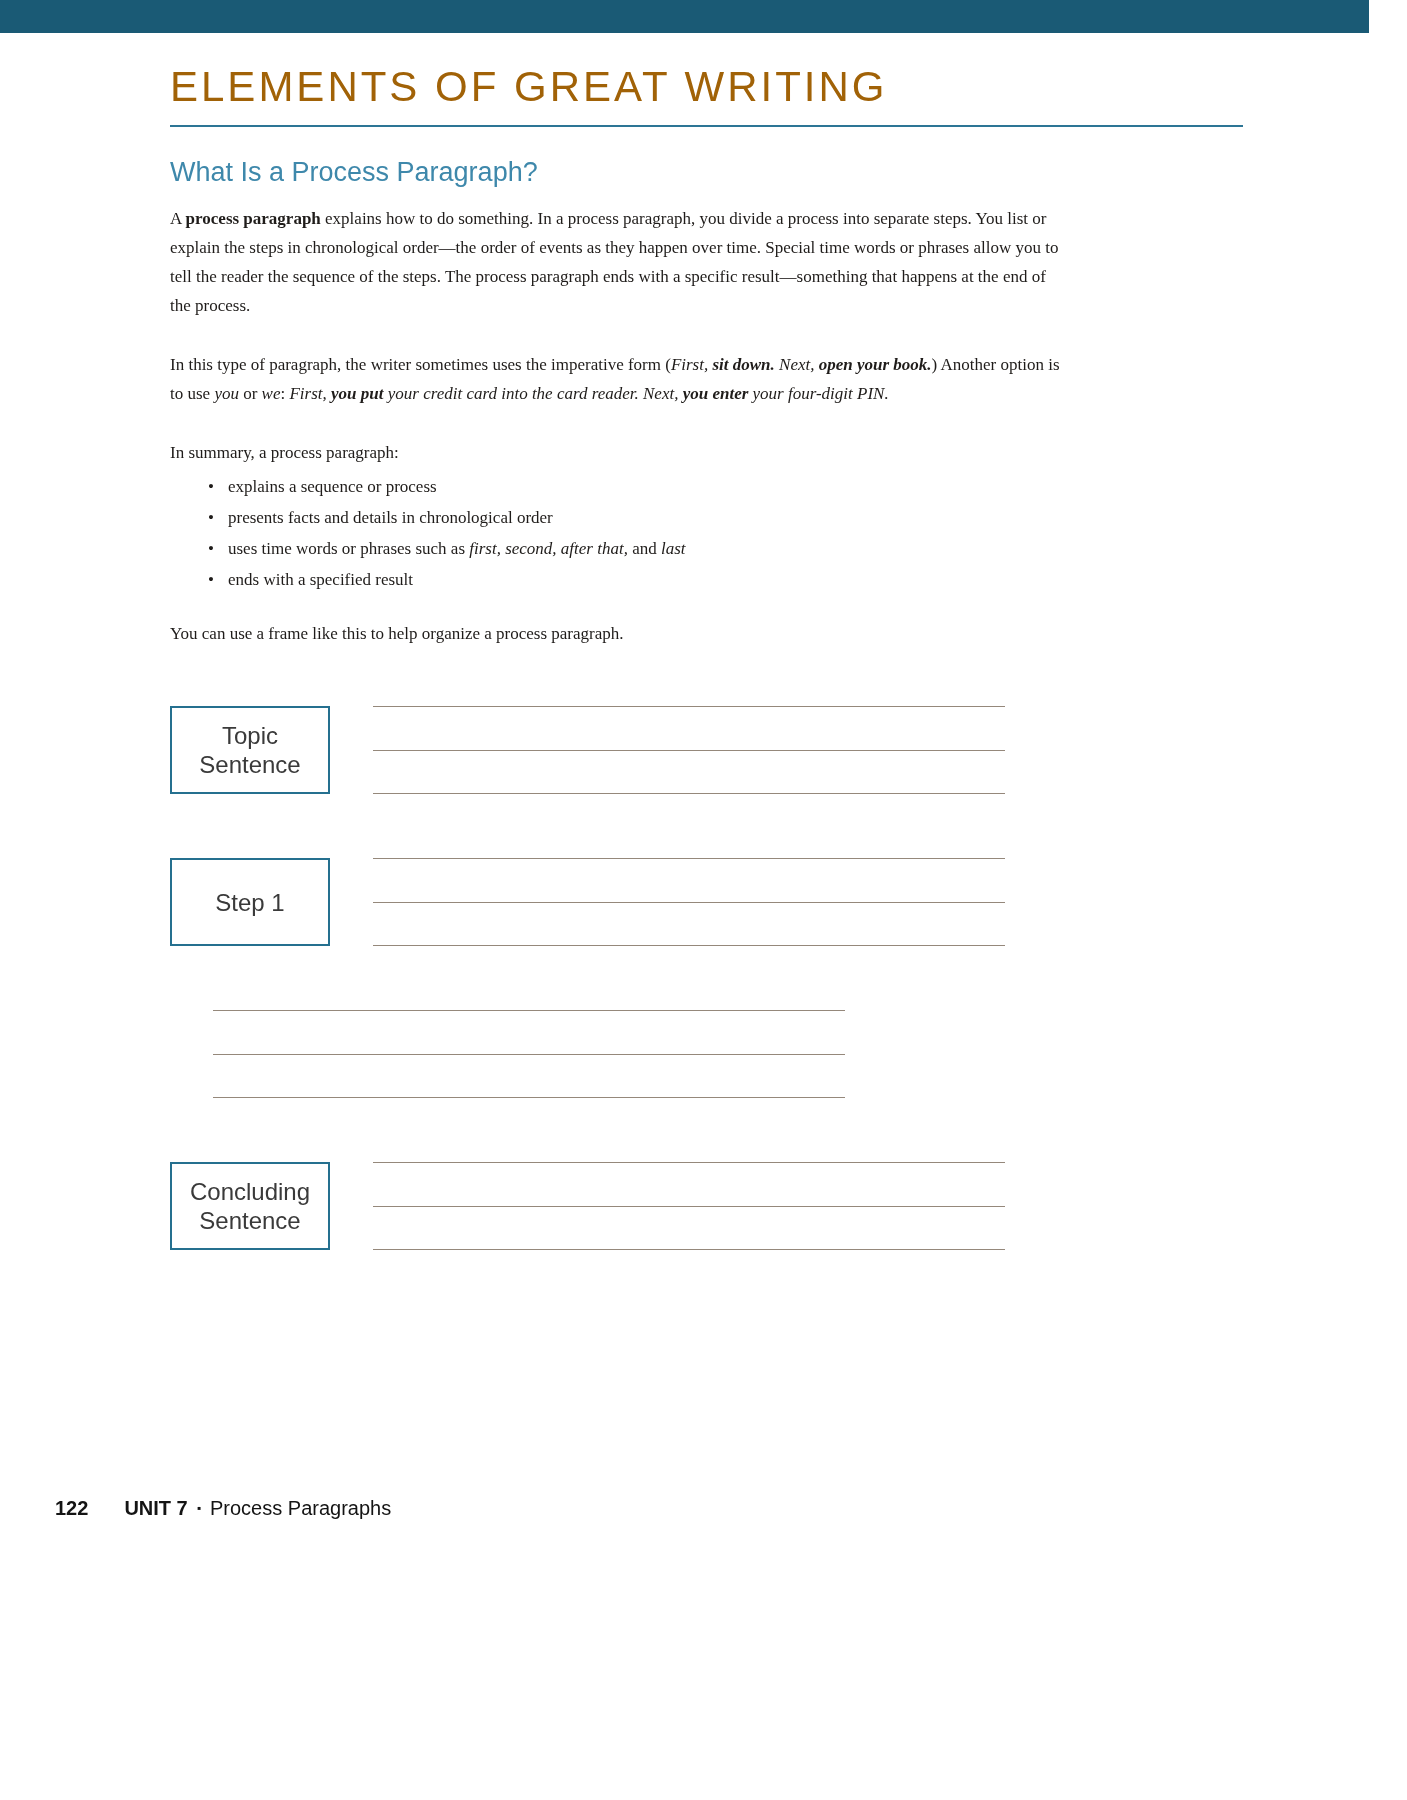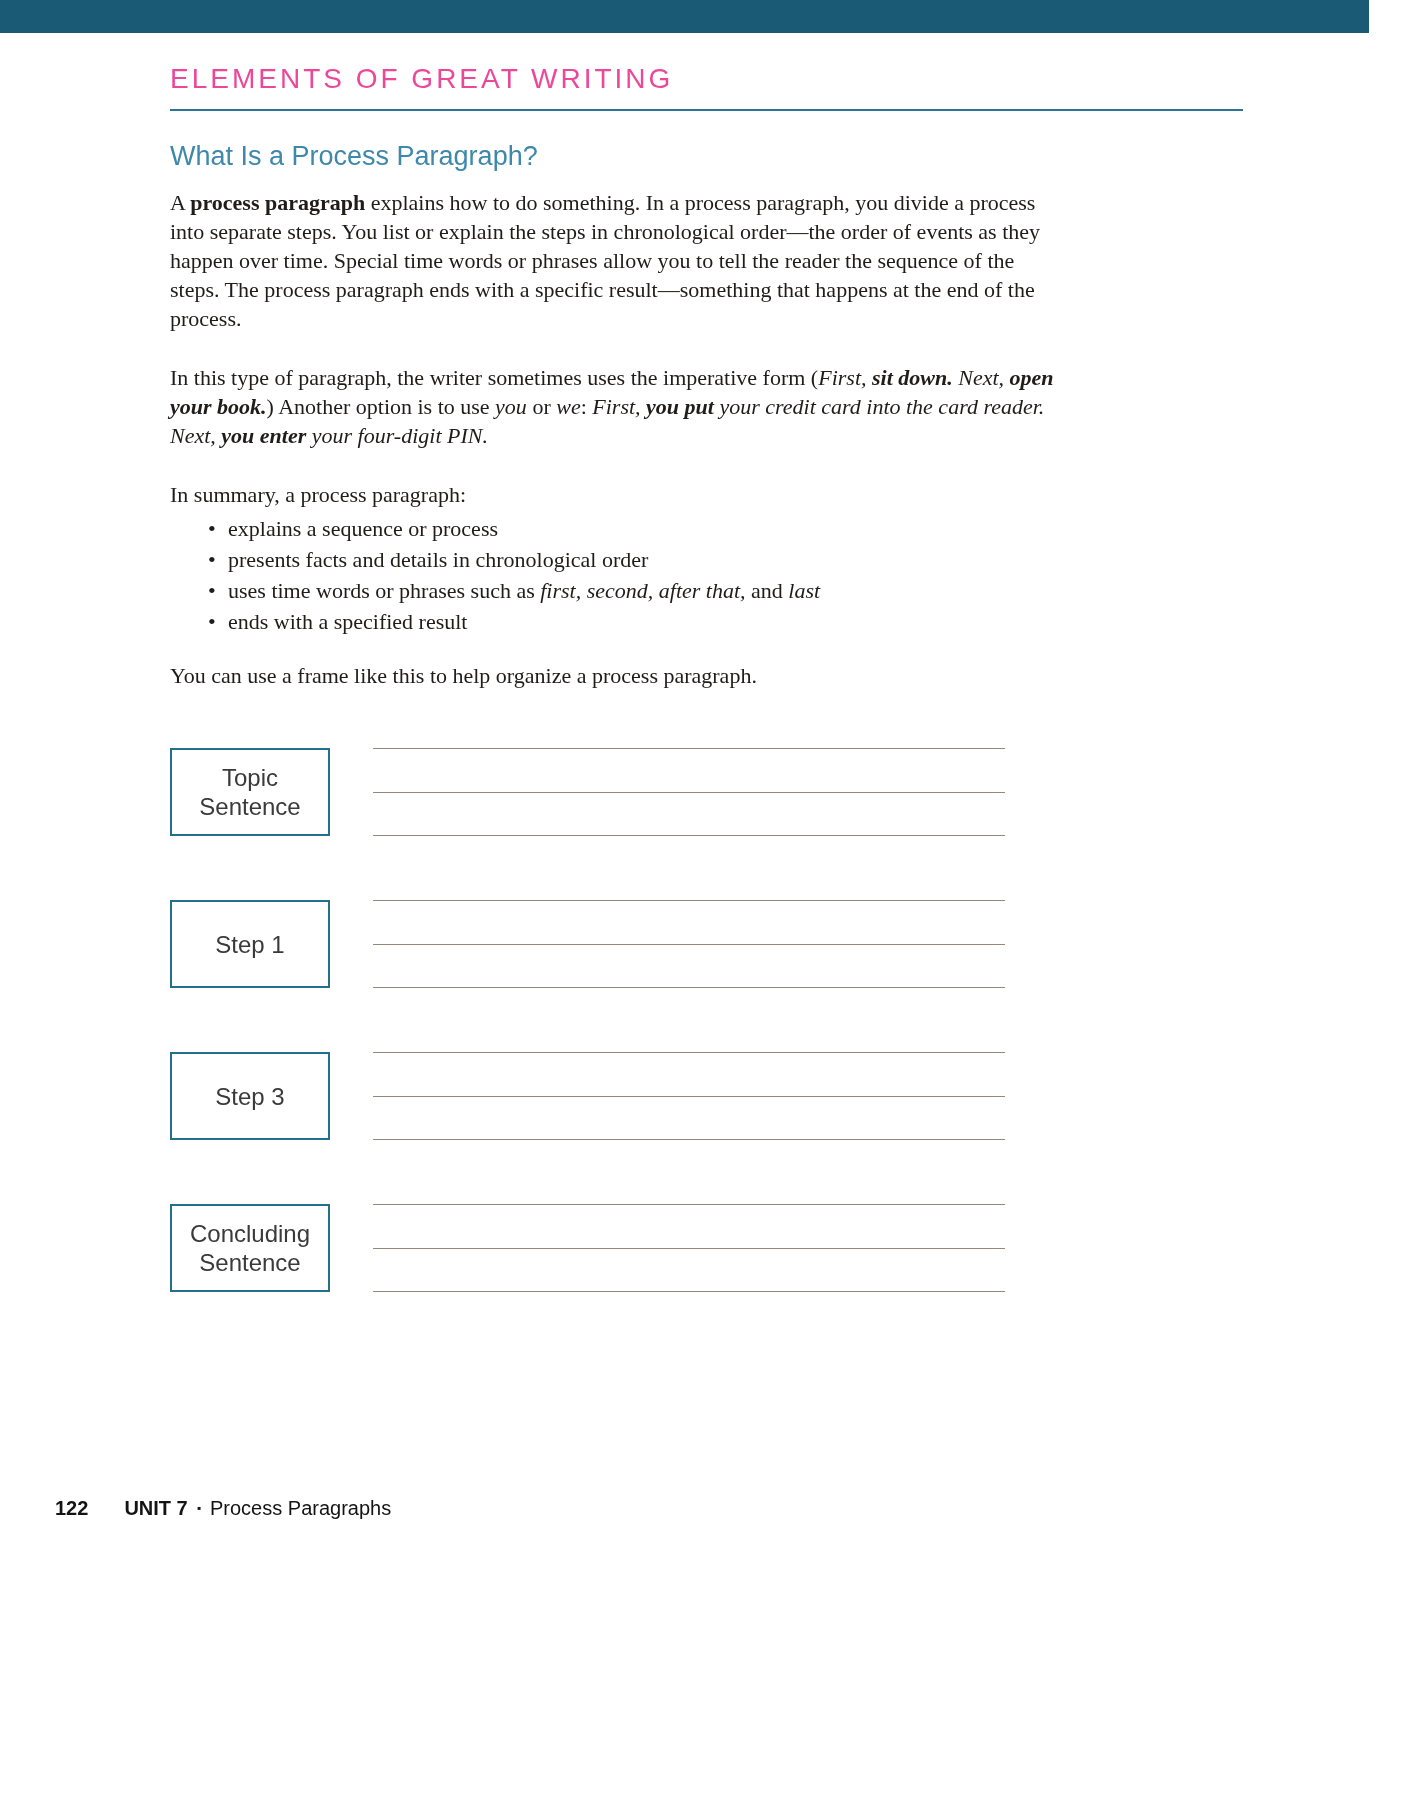--- a/index.html
+++ b/index.html
@@ -23,44 +23,44 @@
   .page {
     position: absolute;
     top: 33px;
     left: 0;
     width: 1407px;
     padding: 30px 164px 0 170px;
   }
 
   .page-title {
     font-family: "Liberation Sans", sans-serif;
-    font-size: 28px;
+    font-size: 42px;
     font-weight: 400;
     letter-spacing: 3px;
-    color: #ec4899;
+    color: #a16207;
   }
 
   .title-rule {
     border: none;
     border-top: 2px solid #2d7595;
     margin-top: 14px;
     width: 1073px;
   }
 
   .section-heading {
     font-family: "Liberation Sans", sans-serif;
     font-size: 27px;
     font-weight: 400;
     color: #3e88ab;
     margin-top: 30px;
   }
 
   .body-text {
     max-width: 898px;
-    font-size: 22px;
+    font-size: 17px;
     line-height: 29px;
   }
 
   .para { margin-top: 24px; }
   .para:first-of-type { margin-top: 16px; }
   .para-gap { margin-top: 30px; }
 
   .normal { font-style: normal; font-weight: 400; }
   .bold { font-weight: 700; }
   .italic { font-style: italic; }
@@ -190,23 +190,20 @@
       </div>
       <div class="lines">
         <div class="blank-line"></div>
         <div class="blank-line"></div>
         <div class="blank-line"></div>
       </div>
     </div>
 
 
     <div class="frame-row">
-      <div class="label-box">
-        <span>Step 3</span>
-      </div>
       <div class="lines">
         <div class="blank-line"></div>
         <div class="blank-line"></div>
         <div class="blank-line"></div>
       </div>
     </div>
 
     <div class="frame-row">
       <div class="label-box">
         <span>Concluding Sentence</span>

